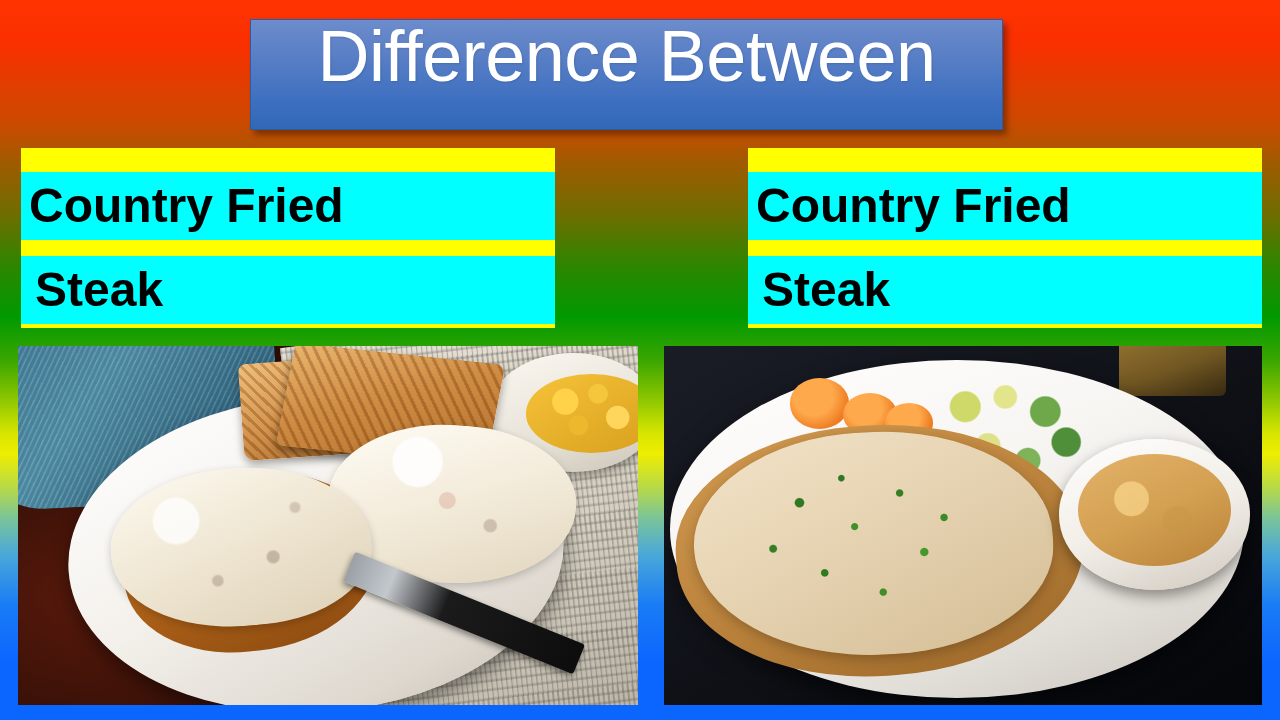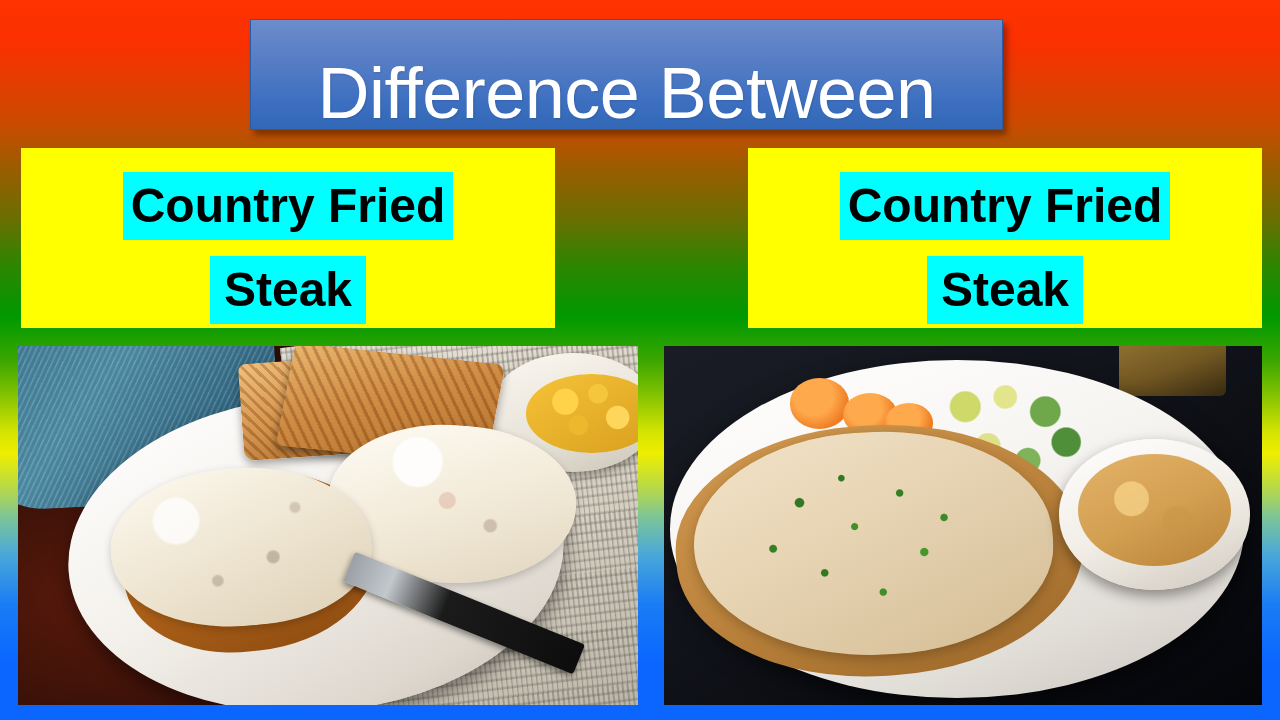--- a/index.html
+++ b/index.html
@@ -26,38 +26,38 @@
       #0a66ff 100%);
     position:relative;
   }
 
   
   .title-banner{
     position:absolute; left:250px; top:19px; width:753px; height:111px;
     background:linear-gradient(to bottom, #6c8ccc 0%, #5b80c6 30%, #3d6fc0 75%, #3168b6 100%);
     border:1px solid #2a5ca8;
     box-shadow:4px 5px 6px rgba(0,0,0,0.35);
-    display:flex; align-items:flex-end; justify-content:center;
+    display:flex; align-items:flex-start; justify-content:center;
   }
   .title-banner .title-text{
     color:#ffffff;
     font-size:72px;
     line-height:1;
     font-weight:400;
     letter-spacing:-0.5px;
     white-space:nowrap;
     text-shadow:1px 1px 2px rgba(0,0,0,0.12);
   }
 
   
   .label-box{
     position:absolute; top:148px; height:180px;
     background:#ffff00;
     display:flex; flex-direction:column;
-    align-items:center; justify-content:center;
+    justify-content:center;
     padding-top:20px;
   }
   .label-box.left  { left:21px;  width:534px; }
   .label-box.right { left:748px; width:514px; }
 
   .label-line{
     background:#00ffff;
     color:#000000;
     font-size:48px;
     font-weight:bold;

